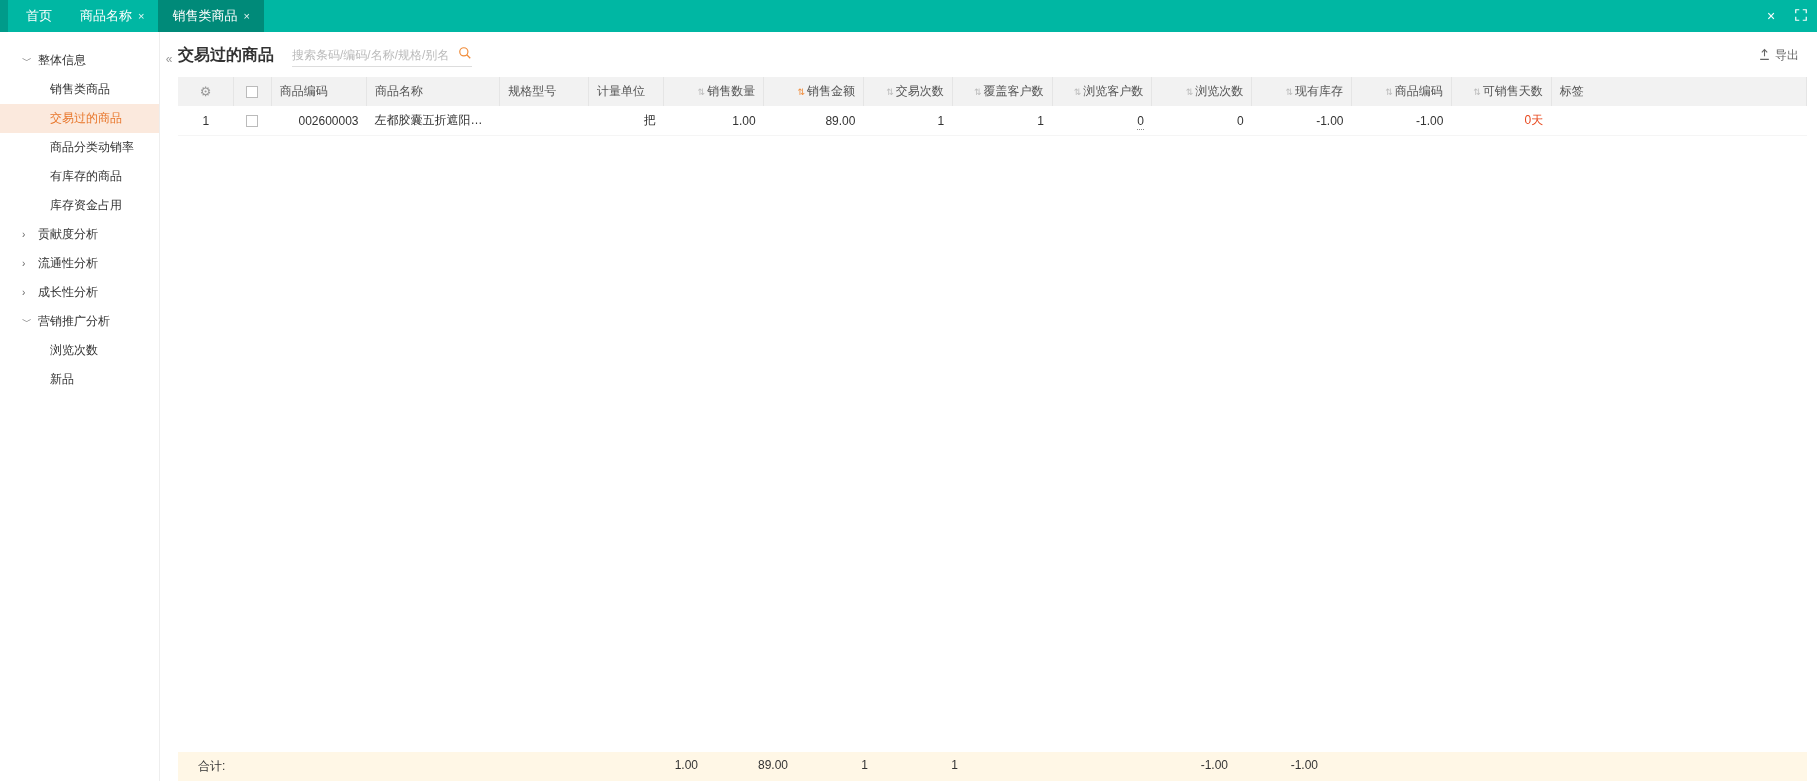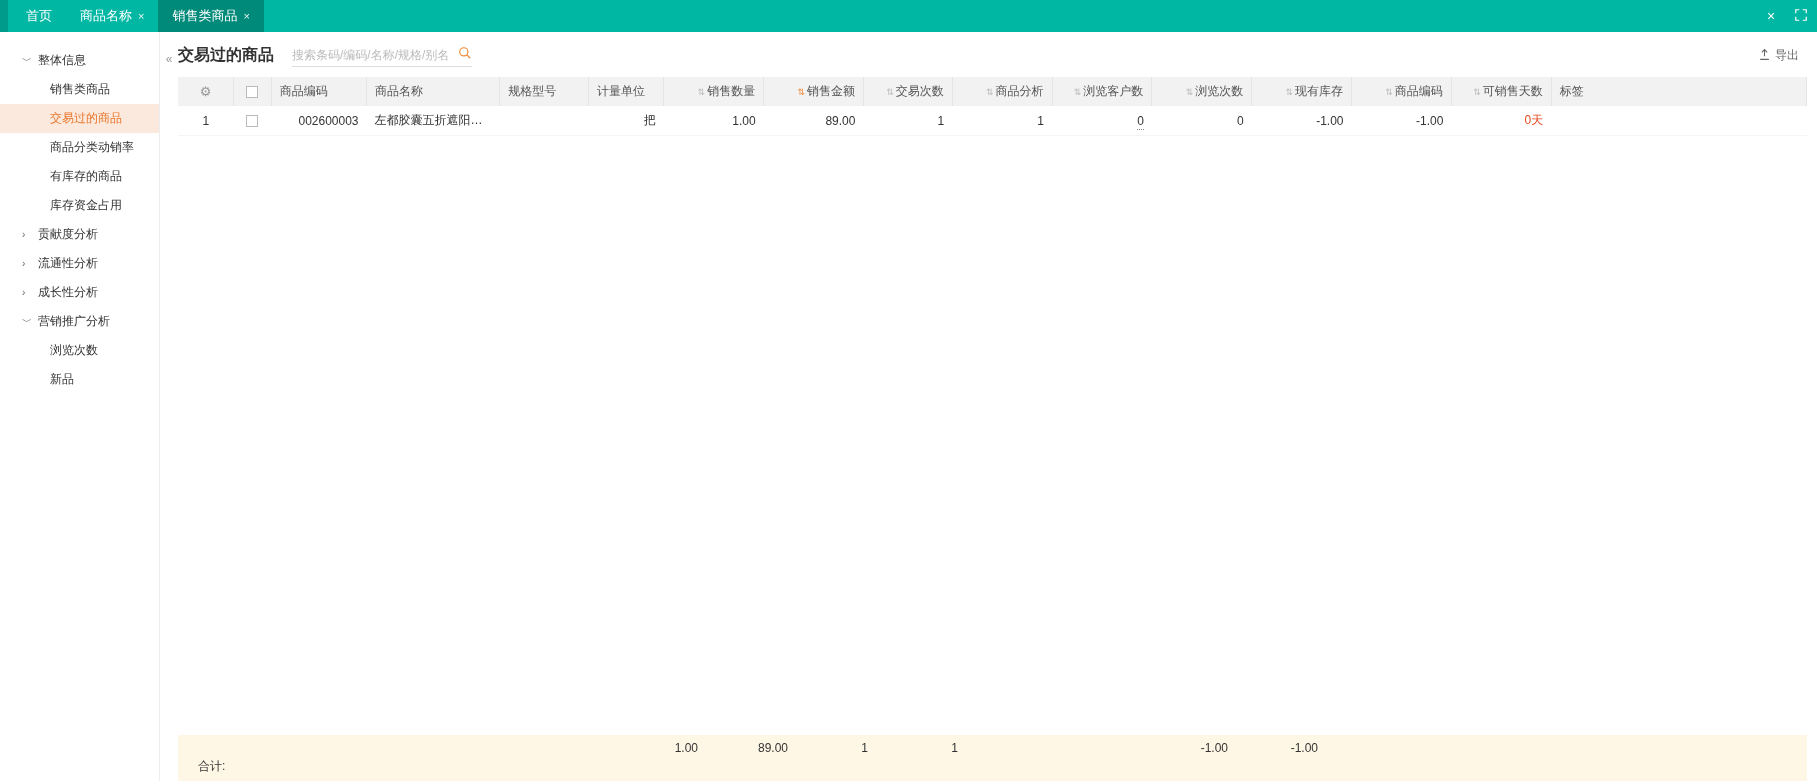--- a/index.html
+++ b/index.html
@@ -355,21 +355,21 @@
           <tr id="header-row">
               <th class="center"><span class="gear-icon">⚙</span></th>
               <th class="center"><span class="checkbox"></span></th>
               <th><span>商品编码</span></th>
               <th><span>商品名称</span></th>
               <th><span>规格型号</span></th>
               <th><span>计量单位</span></th>
               <th class="right"><span class="sort-glyph">⇅</span><span>销售数量</span></th>
               <th class="right"><span class="sort-glyph active">⇅</span><span>销售金额</span></th>
               <th class="right"><span class="sort-glyph">⇅</span><span>交易次数</span></th>
-              <th class="right"><span class="sort-glyph">⇅</span><span>商品分析</span></th>
+              <th class="right"><span class="sort-glyph">⇅</span><span>覆盖客户数</span></th>
               <th class="right"><span class="sort-glyph">⇅</span><span>浏览客户数</span></th>
               <th class="right"><span class="sort-glyph">⇅</span><span>浏览次数</span></th>
               <th class="right"><span class="sort-glyph">⇅</span><span>现有库存</span></th>
               <th class="right"><span class="sort-glyph">⇅</span><span>商品编码</span></th>
               <th class="right"><span class="sort-glyph">⇅</span><span>可销售天数</span></th>
               <th><span>标签</span></th>
             </tr>
         </thead>
         <tbody id="tbody">
             <tr>
@@ -388,21 +388,21 @@
               <td class="right">-1.00</td>
               <td class="right">-1.00</td>
               <td class="right"><span class="red">0天</span></td>
               <td></td>
             </tr>
           </tbody>
       </table>
     </div>
 
     <div class="footer-row" id="footer-row">
-        <div class="footer-cell left" style="width: 50px; padding-left: 20px; margin-top: 17px;">合计:</div>
+        <div class="footer-cell left" style="width: 50px; padding-left: 20px;">合计:</div>
         <div class="footer-cell left" style="width: 34px;"></div>
         <div class="footer-cell left" style="width: 86px;"></div>
         <div class="footer-cell left" style="width: 120px;"></div>
         <div class="footer-cell left" style="width: 80px;"></div>
         <div class="footer-cell left" style="width: 68px;"></div>
         <div class="footer-cell" style="width: 90px;">1.00</div>
         <div class="footer-cell" style="width: 90px;">89.00</div>
         <div class="footer-cell" style="width: 80px;">1</div>
         <div class="footer-cell" style="width: 90px;">1</div>
         <div class="footer-cell" style="width: 90px;"></div>

